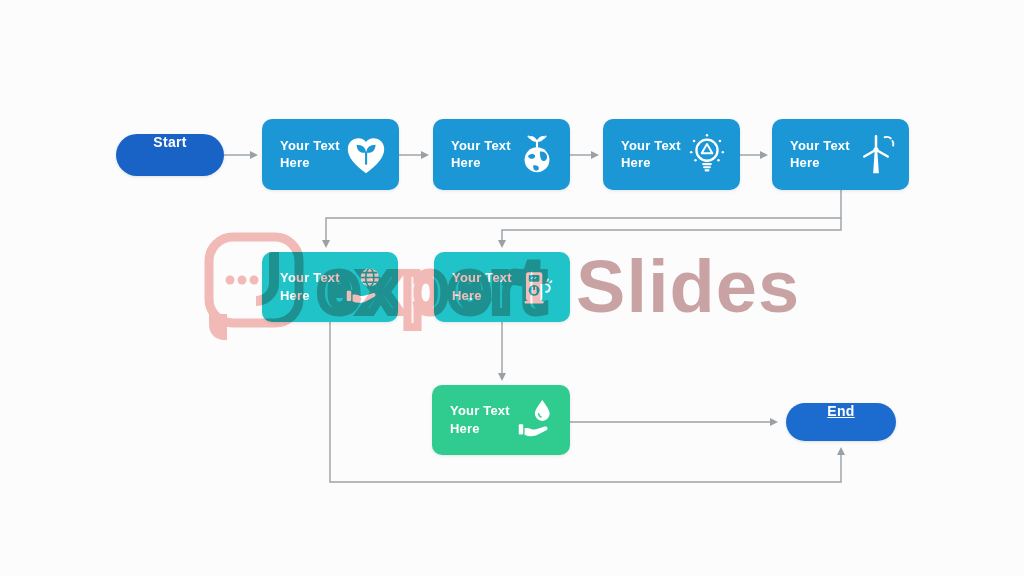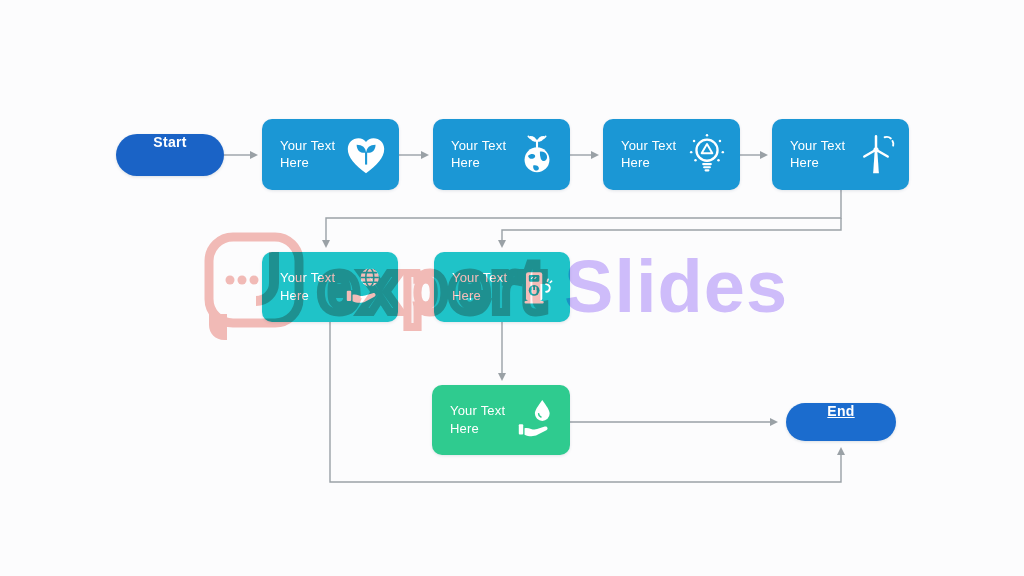--- a/index.html
+++ b/index.html
@@ -4,21 +4,21 @@
 <style>
   * { margin:0; padding:0; box-sizing:border-box; }
   html,body { background:#ffffff; }
   body { font-family:"Liberation Sans", sans-serif; }
   .slide {
     position:relative; width:1024px; height:576px;
     background:#fcfcfd; overflow:hidden;
   }
   .connector-layer { position:absolute; left:0; top:0; z-index:1; }
   .node {
-    position:absolute; z-index:2; color:#fff; font-weight:normal;
+    position:absolute; z-index:2; color:#fff; font-weight:bold;
     border-radius:10px; box-shadow:0 1px 3px rgba(30,60,90,0.12);
   }
   .node .label {
     position:absolute; left:18px; top:50%; transform:translateY(-50%);
     width:82px; font-size:13px; line-height:1.35; letter-spacing:.2px;
   }
   .node .icon {
     position:absolute; right:10px; top:50%; transform:translateY(-50%);
     width:46px; height:46px;
   }
@@ -43,21 +43,21 @@
   .n7 { left:432px; top:385px; width:138px; height:70px; }
   
   .watermark {
     position:absolute; left:204px; top:232px; height:110px; z-index:3;
     display:flex; align-items:center; gap:12px;
     opacity:.4; mix-blend-mode:multiply; pointer-events:none;
   }
   .wm-logo { width:102px; height:110px; flex:0 0 auto; }
   .wm-word { font-size:74px; font-weight:bold; line-height:1; letter-spacing:1px; }
   .wm-outline { color:rgba(228,87,76,0.14); -webkit-text-stroke:8px #e4574c; }
-  .wm-solid   { color:#8b5cf6; margin-left:6px; }
+  .wm-solid   { color:#7f1d1d; margin-left:18px; }
 </style>
 </head>
 <body>
 
 <div class="slide">
 
   <svg class="connector-layer" width="1024" height="576" viewBox="0 0 1024 576">
     <g stroke="#9aa1a6" stroke-width="1.4" fill="none">
       <path d="M224 155 H250"></path>
       <path d="M399 155 H421"></path>

